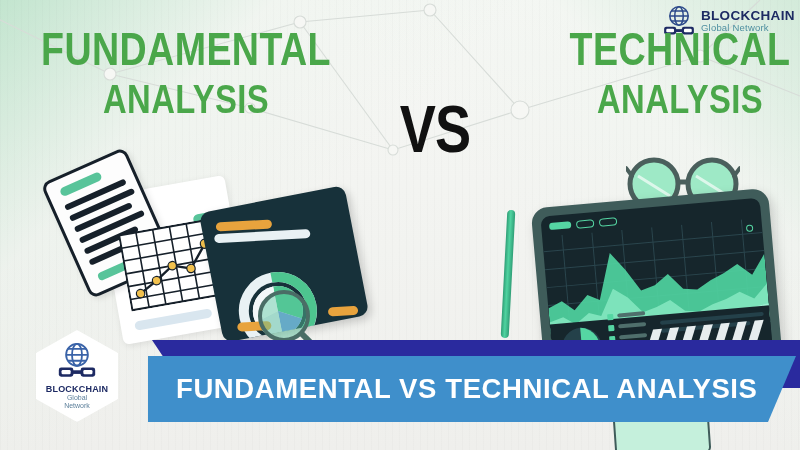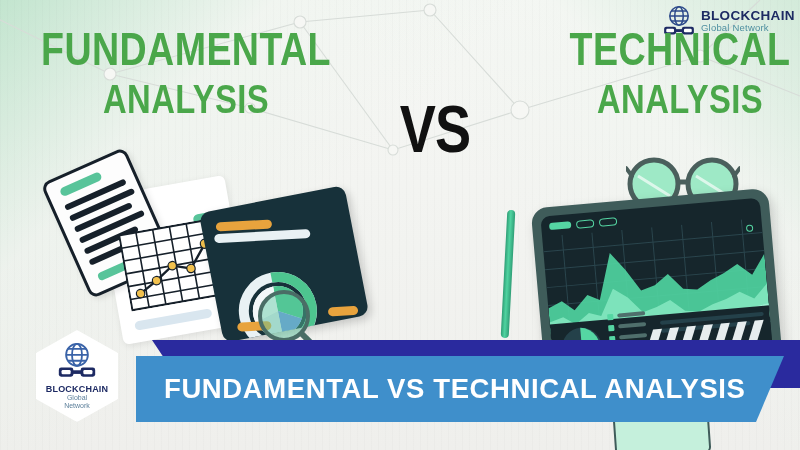--- a/index.html
+++ b/index.html
@@ -160,21 +160,21 @@
     border-radius:50%; background:#3e9a77; border:5px solid #4a6d66;
   }
 
   
   #banner-dark{
     position:absolute; left:126px; top:340px; width:674px; height:48px;
     background:#2a2a9e;
     clip-path:polygon(0 0, 674px 0, 674px 48px, 26px 48px, 42px 24px, 26px 0);
   }
   #banner-blue{
-    position:absolute; left:136px; top:356px; width:648px; height:66px;
+    position:absolute; left:148px; top:356px; width:648px; height:66px;
     background:#3f8fcb;
     clip-path:polygon(0 0, 648px 0, 620px 66px, 0 66px);
     display:flex; align-items:center;
   }
   #banner-text{
     color:#ffffff; font-size:27.5px; font-weight:bold;
     letter-spacing:.6px; margin-left:28px; white-space:nowrap;
     text-transform:uppercase;
   }
 

